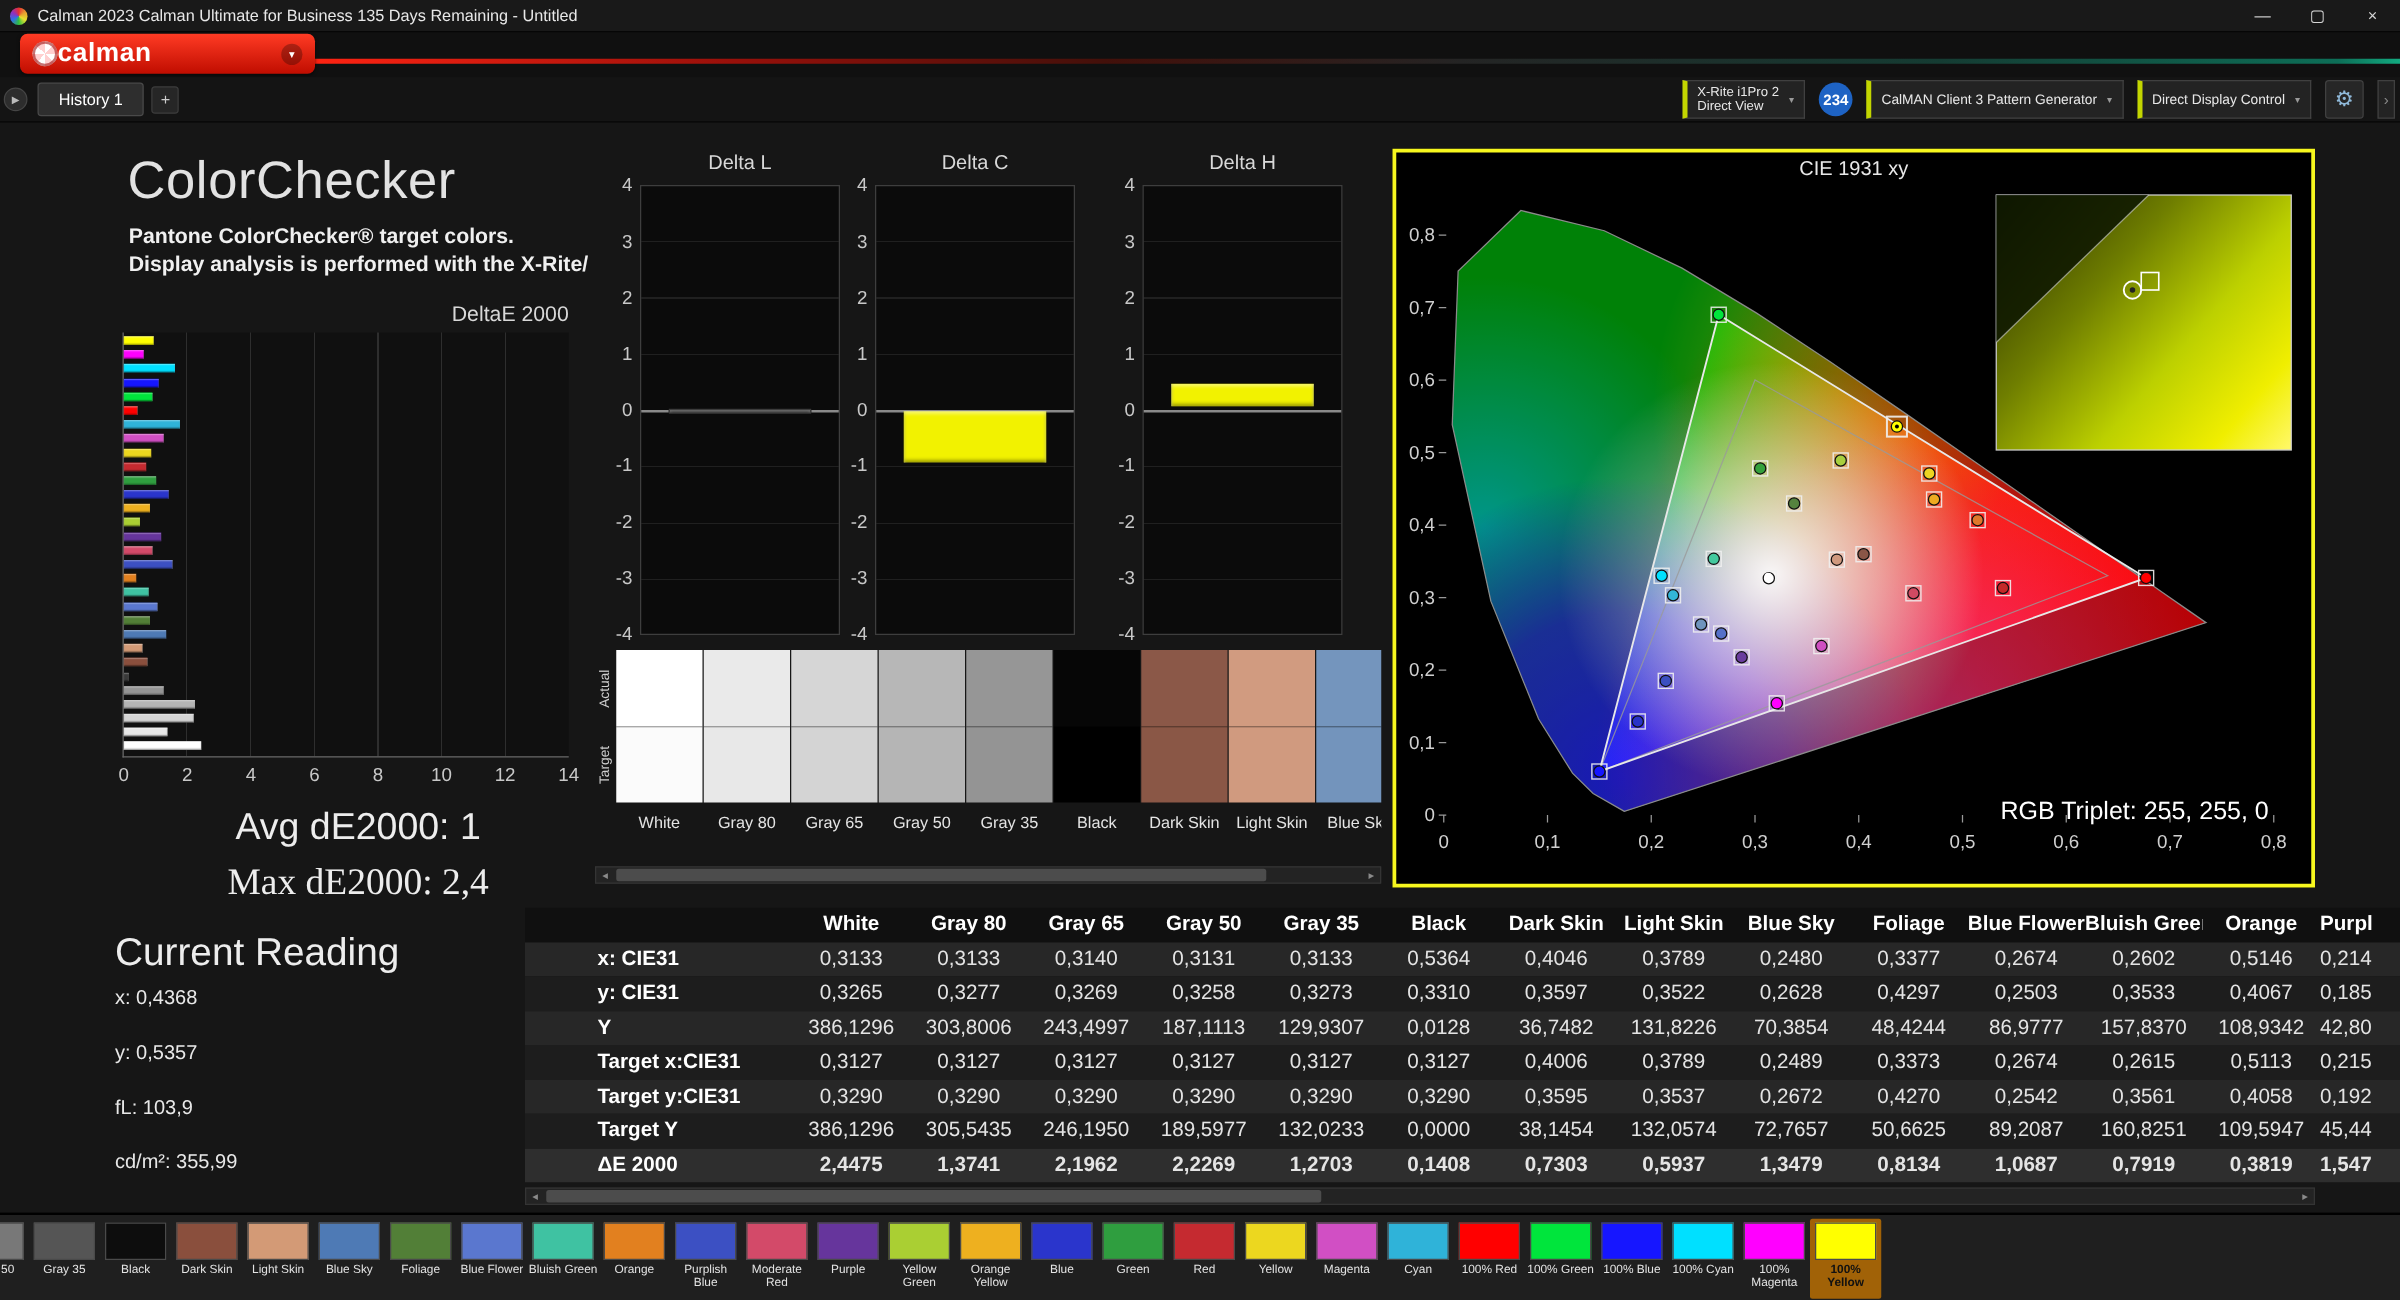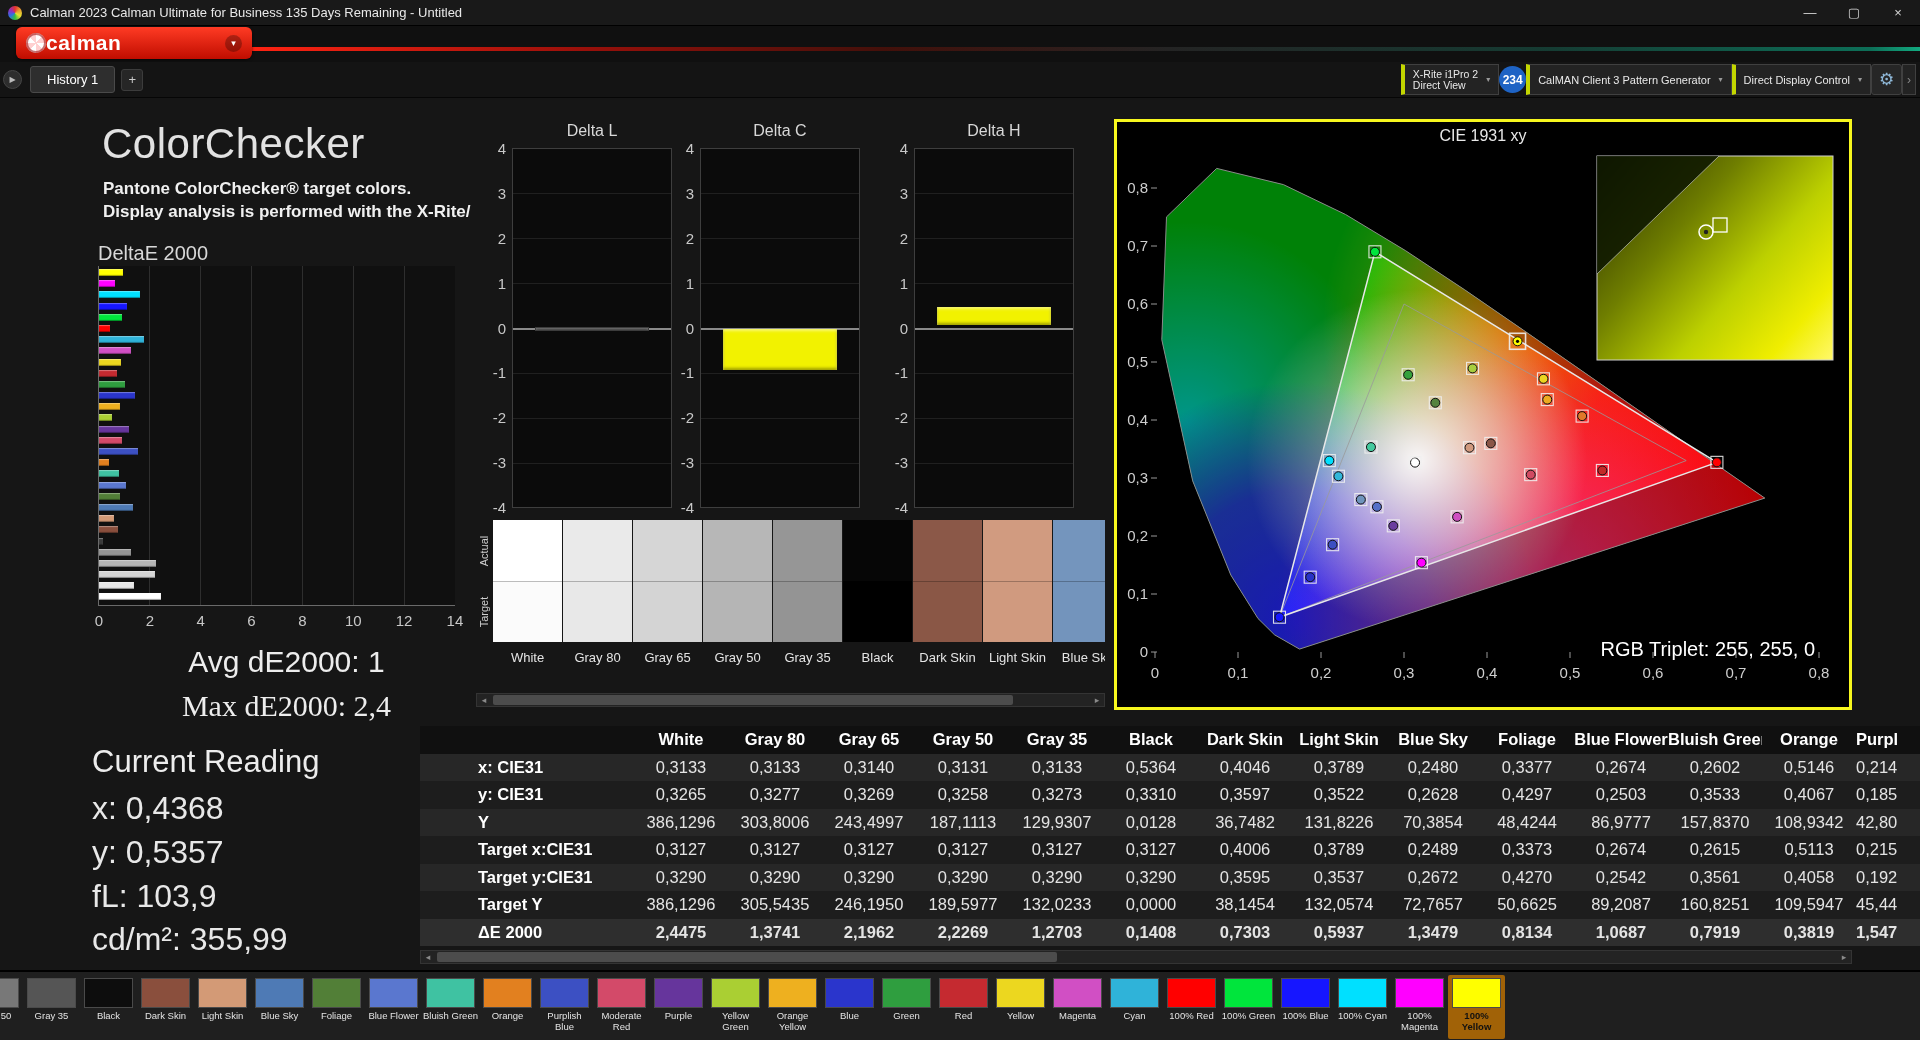--- a/index.html
+++ b/index.html
@@ -19,40 +19,40 @@
   .logochip{position:absolute;left:16px;top:1px;width:236px;height:32px;border-radius:6px;background:linear-gradient(180deg,#ff3b24,#c00d00);display:flex;align-items:center;padding:0 10px;gap:0;box-shadow:0 1px 3px rgba(0,0,0,.6);}
   .pinwheel{width:20px;height:20px;border-radius:50%;background:conic-gradient(#fff 0 12%,#ffd0d0 12% 25%,#fff 25% 37%,#ffd0d0 37% 50%,#fff 50% 62%,#ffd0d0 62% 75%,#fff 75% 87%,#ffd0d0 87% 100%);box-shadow:inset 0 0 0 2px rgba(150,0,0,.55);}
   .logotext{color:#fff;font-weight:800;font-size:21px;letter-spacing:.5px;}
   .logocaret{margin-left:auto;width:17px;height:17px;border-radius:50%;background:rgba(0,0,0,.28);color:#fff;font-size:9px;display:flex;align-items:center;justify-content:center;}
 
   
   .tabbar{position:absolute;left:0;top:62px;width:100%;height:36px;background:#141414;display:flex;align-items:center;border-bottom:1px solid #060606;}
   .tab-arrow-btn{width:19px;height:19px;border-radius:50%;background:#2d2d2d;border:1px solid #454545;color:#bbb;font-size:8px;display:flex;align-items:center;justify-content:center;margin:0 8px 0 3px;}
   .tab{background:#2e2e2e;border:1px solid #4a4a4a;border-radius:3px;color:#fff;font-size:13px;padding:5px 16px;}
   .tab-add{width:22px;height:22px;margin-left:6px;background:#262626;border:1px solid #3c3c3c;border-radius:3px;color:#ccc;font-size:13px;display:flex;align-items:center;justify-content:center;}
-  .chips{margin-left:auto;display:flex;align-items:center;gap:0;padding-right:4px;}
+  .chips{margin-left:auto;display:flex;align-items:center;gap:11px;padding-right:4px;}
   .chip{height:31px;background:#232323;border:1px solid #404040;border-left:4px solid #c3d600;color:#e8e8e8;display:flex;align-items:center;padding:0 8px;gap:8px;}
   .chip .caret{color:#9a9a9a;font-size:8px;}
   .chip2l{flex-direction:row;}
   .chip2l .lines{display:flex;flex-direction:column;line-height:11px;font-size:10.5px;}
   .chip1l{font-size:11px;}
   .badge{width:27px;height:27px;border-radius:50%;background:#1e63c4;color:#fff;font-size:12px;font-weight:700;display:flex;align-items:center;justify-content:center;}
   .gearbtn{width:31px;height:31px;background:#262626;border:1px solid #404040;border-radius:3px;color:#8fb8d8;font-size:17px;display:flex;align-items:center;justify-content:center;}
   .edgechip{width:14px;height:31px;background:#232323;border:1px solid #404040;color:#888;font-size:12px;display:flex;align-items:center;justify-content:center;}
 
   
   .cc-title{position:absolute;left:102px;top:120px;font-size:42px;font-weight:400;color:#e2e2e2;letter-spacing:.5px;}
   .cc-sub{position:absolute;left:103px;top:177px;font-size:17px;font-weight:700;color:#f0f0f0;line-height:23px;}
   .avgline{position:absolute;left:114px;top:645px;width:345px;text-align:center;font-size:30px;color:#ededed;}
   .maxline{position:absolute;left:114px;top:689px;width:345px;text-align:center;font-size:30px;color:#ededed;font-family:Liberation Serif, serif;}
   .reading-title{position:absolute;left:92px;top:744px;font-size:31px;color:#ededed;}
-  .reading-item{position:absolute;left:92px;font-size:32px;color:#e8e8e8;}
-
-  
-  .de-title{position:absolute;left:98px;top:242px;width:357px;text-align:left;font-size:20px;color:#d8d8d8;}
+  .reading-item{position:absolute;left:92px;font-size:16px;color:#e8e8e8;}
+
+  
+  .de-title{position:absolute;left:98px;top:242px;width:357px;text-align:right;font-size:17px;color:#d8d8d8;}
   .de-plot{position:absolute;left:98px;top:266px;width:357px;height:340px;border-left:1px solid #6a6a6a;border-bottom:1px solid #6a6a6a;background-color:#101010;background-image:repeating-linear-gradient(to right,transparent 0 50px,#2e2e2e 50px 51px);padding-top:3px;}
   .de-bar{height:7px;margin-bottom:4.2px;box-shadow:inset 0 1px 1px rgba(255,255,255,.35),inset 0 -1px 1px rgba(0,0,0,.4);}
   .de-xaxis{position:absolute;left:90px;top:612px;width:374px;display:flex;justify-content:space-between;}
   .de-xtick{width:18px;text-align:center;font-size:15px;color:#c8c8c8;}
 
   
   .mini-title{position:absolute;font-size:16px;color:#d8d8d8;text-align:center;width:160px;top:122px;}
   .mini-ylabels{position:absolute;top:140px;width:24px;height:376px;display:flex;flex-direction:column;justify-content:space-between;text-align:right;font-size:15px;color:#c8c8c8;}
   .mini-plot{position:absolute;top:148px;width:160px;height:360px;border:1px solid #3e3e3e;background-color:#0b0b0b;background-image:repeating-linear-gradient(to bottom,transparent 0 44px,#202020 44px 45px);}
   .zero-line{position:absolute;left:0;right:0;top:179px;height:2px;background:#8a8a8a;}

